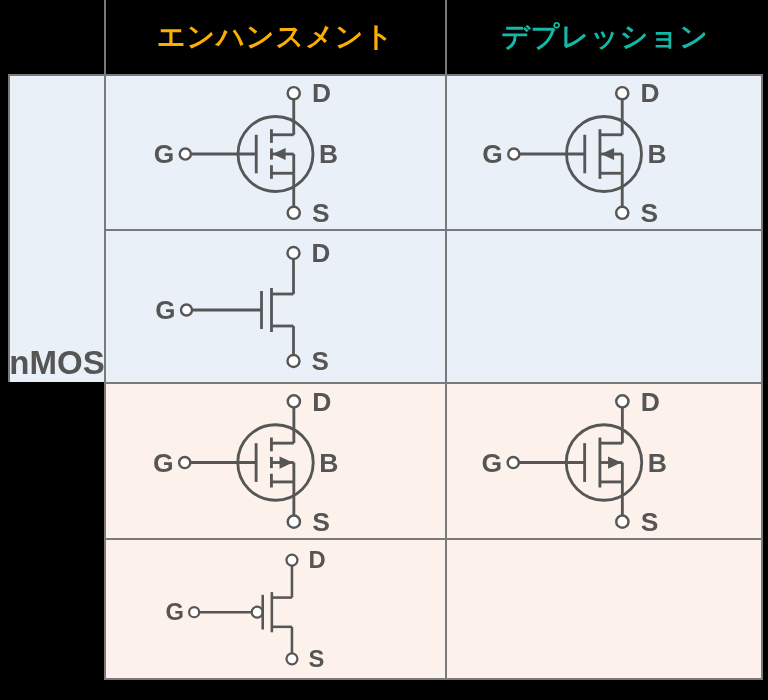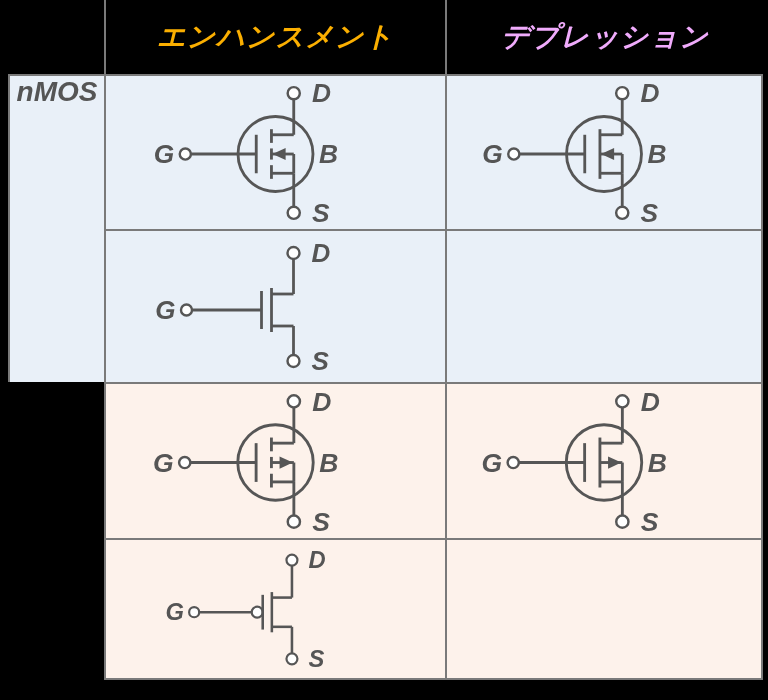--- a/index.html
+++ b/index.html
@@ -10,52 +10,51 @@
   html,body{margin:0;padding:0;}
   body{
     width:768px;height:700px;background:#000;position:relative;overflow:hidden;
     font-family:"Liberation Sans", sans-serif;
   }
   .mosfet-table{
     position:absolute;left:8px;top:0;width:755px;height:532px;
     display:grid;
     grid-template-columns:96px 341px 318px;
     grid-template-rows:74px 155px 153px 156px 142px;
-    font-style:italic;
   }
   .cell{box-sizing:border-box;position:relative;overflow:hidden;}
   .hdr{background:#000;display:flex;align-items:center;justify-content:center;
        font-weight:bold;font-size:28px;letter-spacing:1px;}
   .v{border-left:2px solid var(--border);}
   .t{border-top:2px solid var(--border);}
   .r{border-right:2px solid var(--border);}
   .b{border-bottom:2px solid var(--border);}
-  .rowlabel{display:flex;align-items:flex-start;justify-content:center;
-            font-weight:bold;font-size:28px;color:var(--text);}
+  .rowlabel{display:flex;align-items:flex-end;justify-content:center;
+            font-weight:bold;font-size:33px;color:var(--text);}
   .bg-n{background:#E9F0F8;}
   .bg-p{background:#FDF2EB;}
   .sym{display:block;width:100%;height:100%;}
   .sym line, .sym circle.body{stroke:var(--stroke);stroke-width:2.8;fill:none;}
   .sym circle.term{stroke:var(--stroke);stroke-width:2.4;fill:#ffffff;}
   .sym polygon{fill:var(--stroke);stroke:none;}
   .sym text{fill:var(--text);font-family:"Liberation Sans",sans-serif;
             font-weight:bold;font-size:26px;}
   .sym text.end{text-anchor:end;}
 </style>
 </head>
 <body>
 
 <div class="mosfet-table">
 
   <div class="cell hdr"></div>
   <div class="cell hdr v">
     <span style="color:#FBAF00">エンハンスメント</span>
   </div>
   <div class="cell hdr v r-none">
-    <span style="color:#f0abfc">デプレッション</span>
+    <span style="color:#14b8a6">デプレッション</span>
   </div>
 
   <div class="cell rowlabel bg-n t" style="grid-row:2/4;grid-column:1;border-left:2px solid var(--border);">
     <span>nMOS</span>
   </div>
 
   <div class="cell bg-n t v" style="grid-row:2;grid-column:2;">
     <svg class="sym" viewBox="0 0 300 151" preserveAspectRatio="xMidYMid meet">
       <circle class="body" cx="150" cy="77" r="37"></circle>
       <text class="end" x="50" y="86">G</text>

